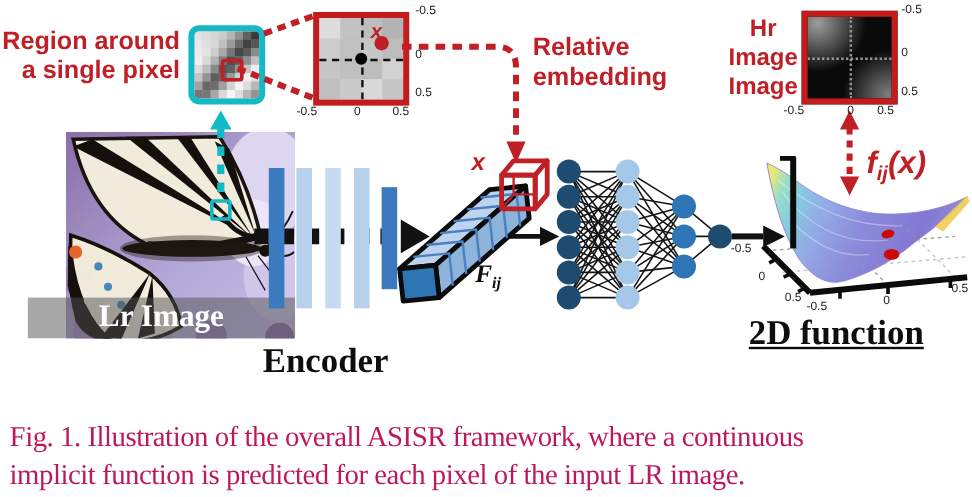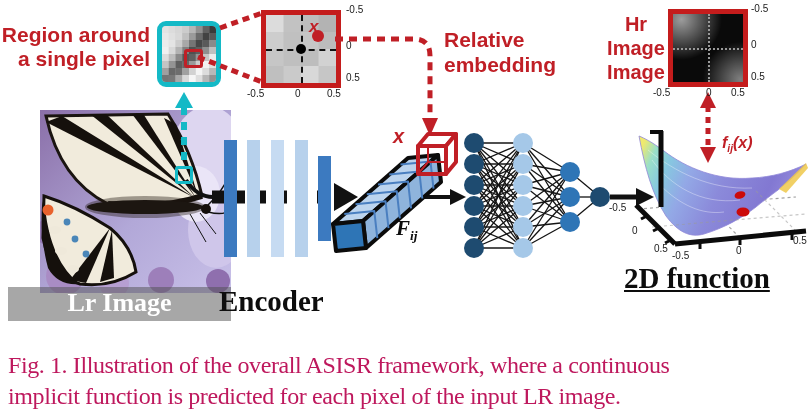--- a/index.html
+++ b/index.html
@@ -24,21 +24,21 @@
   #hr-patch{left:668px;top:9px;width:70px;height:68px;border:5px solid #c41c1c;overflow:hidden;
             background:radial-gradient(circle at 12% 8%, rgba(255,255,255,.60), rgba(255,255,255,0) 46%),
                        radial-gradient(circle at 96% 96%, rgba(255,255,255,.48), rgba(255,255,255,0) 40%),
                        #0a0a0a;}
   #hr-patch .vline{border-left:2px dotted #9a9a9a;}
   #hr-patch .hline{border-top:2px dotted #9a9a9a;}
   
   .bar{position:absolute;width:13px;}
   .b-dark{background:#3c7ac0;} .b-light{background:#b7d1ec;} .b-lighter{background:#c6dbf2;}
   
-  #lr-image{left:8px;top:110px;width:191px;height:211px;overflow:hidden;padding-left:32px;}
+  #lr-image{left:23px;top:110px;width:191px;height:172px;overflow:hidden;padding-left:32px;}
   #lr-band{position:absolute;left:0;right:0;bottom:0;height:34px;background:rgba(80,80,80,.5);}
   #lr-label{position:absolute;left:0;right:0;bottom:3px;text-align:center;color:#fff;font-weight:700;
             font-size:26px;font-family:"Liberation Serif",serif;}
   #lr-marker{left:175px;top:166px;width:12px;height:12px;border:3px solid #14b9c6;border-radius:3px;}
   #caption{left:8px;top:350px;width:802px;font-family:Liberation Serif, serif;
            font-size:24px;letter-spacing:-0.4px;color:#be185d;line-height:31px;white-space:nowrap;}
   sub.sm{font-size:64%;}
 </style>
 </head>
 <body>
@@ -420,21 +420,21 @@
   <div class="tick" style="left:653px;top:87px;">-0.5</div>
   <div class="tick" style="left:706px;top:87px;">0</div>
   <div class="tick" style="left:731px;top:87px;">0.5</div>
 
   <div class="abs redtxt" style="left:393px;top:125px;font-size:20px;font-style:italic;">x</div>
 
   <div class="abs" style="left:396px;top:216px;font-weight:700;font-size:21px;font-style:italic;color:#0d0d0d;">
     <span>F</span><sub class="sm">ij</sub>
   </div>
 
-  <div class="abs redtxt" style="left:722px;top:134px;font-size:16px;font-style:italic;">
+  <div class="abs redtxt" style="left:722px;top:120px;font-size:26px;font-style:italic;">
     <span>f</span><sub class="sm">ij</sub><span>(x)</span>
   </div>
 
   <div class="tick" style="left:609px;top:202px;">-0.5</div>
   <div class="tick" style="left:632px;top:225px;">0</div>
   <div class="tick" style="left:654px;top:243px;">0.5</div>
   <div class="tick" style="left:672px;top:250px;">-0.5</div>
   <div class="tick" style="left:736px;top:245px;">0</div>
   <div class="tick" style="left:793px;top:235px;">0.5</div>
 

